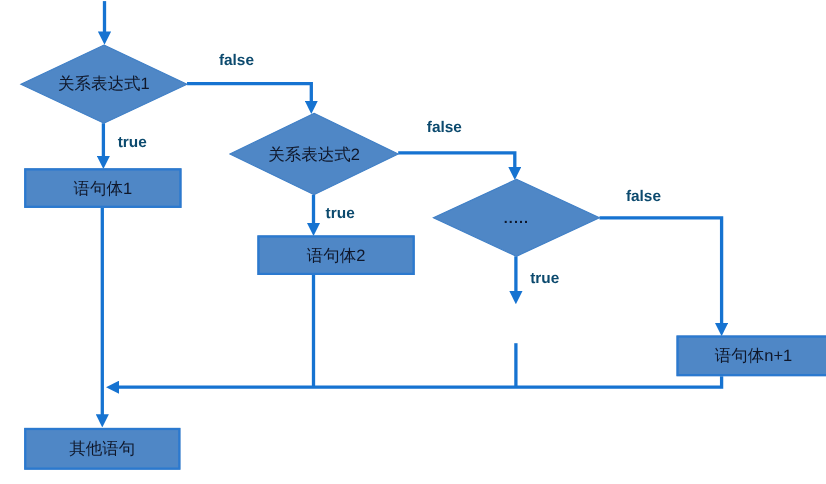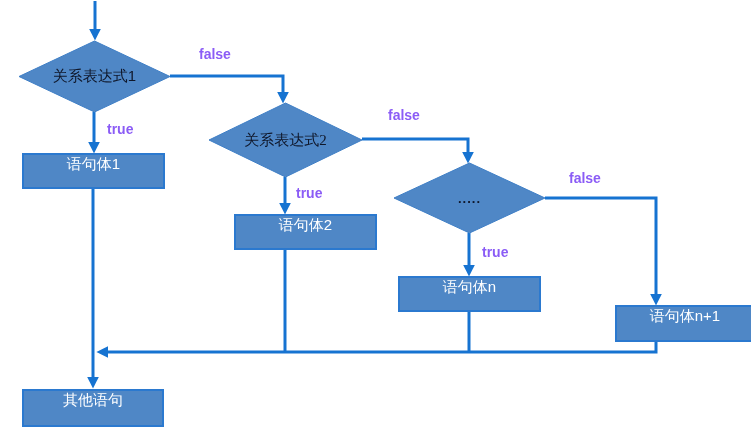--- a/index.html
+++ b/index.html
@@ -6,41 +6,41 @@
   .canvas{
     position:relative;
     width:751px;height:440px;
     background:#ffffff;
     font-family:"Liberation Sans", sans-serif;
     overflow:hidden;
   }
   .layer{position:absolute;left:0;top:0;width:751px;height:440px;}
   .node{
     position:absolute;
-    display:flex;justify-content:center;
-    color:#ffffff;
+    display:flex;align-items:center;justify-content:center;
+    color:#0f172a;
     font-size:15px;
     box-sizing:border-box;
   }
   .rect-node{
     background:#4f87c6;
     border:2px solid #2b79cf;
   }
   .diamond-label{
     position:absolute;
     display:flex;align-items:center;justify-content:center;
     color:#0f172a;font-size:15px;
   }
   .dots{
     font-size:13px;font-weight:bold;letter-spacing:1px;
     padding-bottom:4px;
   }
   .edge-label{
     position:absolute;
-    color:#8b5cf6;
+    color:#0c4a6e;
     font-size:14px;font-weight:bold;
     white-space:nowrap;
   }
 </style>
 </head>
 <body>
 
 <div class="canvas">
 
   <svg class="layer" viewBox="0 0 751 440">
@@ -65,31 +65,28 @@
     </g>
 
     <g stroke="#3f7fc6" stroke-width="1" fill="#4f87c6">
       <polygon points="94.5,41 170,76.5 94.5,112 19,76.5"></polygon>
       <polygon points="285.5,103 362,140 285.5,177 209,140"></polygon>
       <polygon points="469.5,163 545,198 469.5,233 394,198"></polygon>
     </g>
   </svg>
 
   <div class="diamond-label" style="left:19px;top:41px;width:151px;height:71px;">关系表达式1</div>
-  <div class="diamond-label" style="left:209px;top:103px;width:153px;height:74px;font-family:Liberation Serif, serif;">关系表达式2</div>
+  <div class="diamond-label" style="left:209px;top:103px;width:153px;height:74px;">关系表达式2</div>
   <div class="diamond-label dots" style="left:394px;top:163px;width:151px;height:70px;">.....</div>
 
   <div class="node rect-node" style="left:22px;top:153px;width:143px;height:36px;">
     <span>语句体1</span>
   </div>
   <div class="node rect-node" style="left:214px;top:214px;width:143px;height:36px;margin-left:20px;">
     <span>语句体2</span>
-  </div>
-  <div class="node rect-node" style="left:398px;top:276px;width:143px;height:36px;">
-    <span>语句体n</span>
   </div>
   <div class="node rect-node" style="left:583px;top:305px;width:140px;height:37px;margin-left:32px;">
     <span>语句体n+1</span>
   </div>
   <div class="node rect-node" style="left:22px;top:389px;width:142px;height:38px;">
     <span>其他语句</span>
   </div>
 
   <span class="edge-label" style="left:199px;top:46px;">false</span>
   <span class="edge-label" style="left:107px;top:121px;">true</span>

